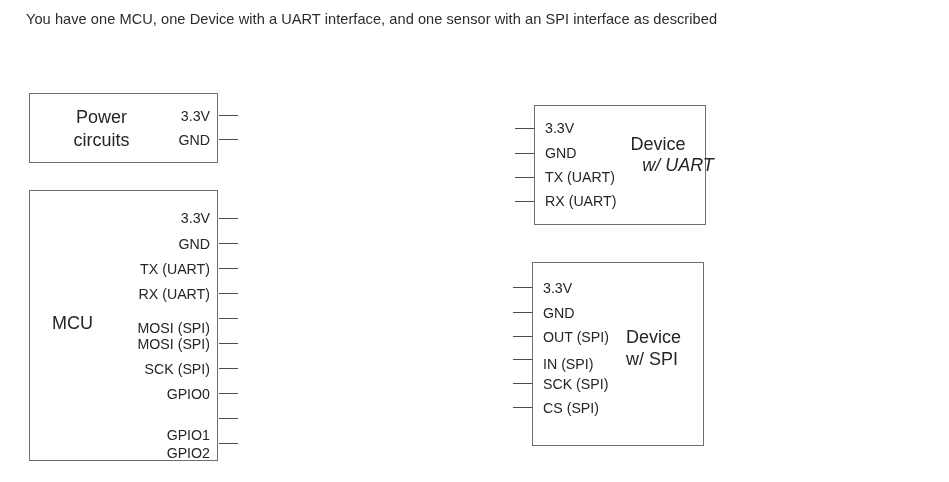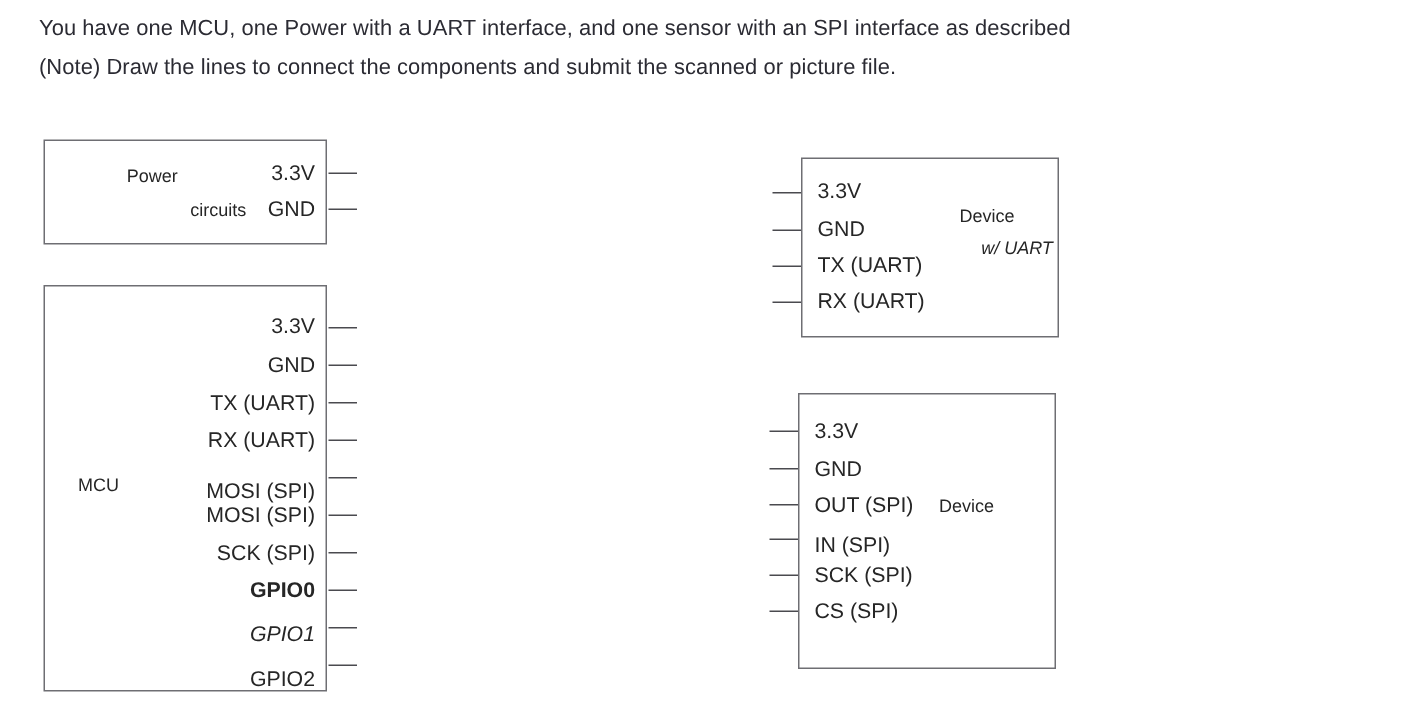--- a/index.html
+++ b/index.html
@@ -44,21 +44,21 @@
 
   .block {
     position: absolute;
     box-sizing: border-box;
     border: 1.4px solid #6e6e73;
     background: #ffffff;
   }
 
   .blk-name {
     position: absolute;
-    font-size: 12px;
+    font-size: 18px;
     line-height: 23px;
     color: #262626;
     white-space: nowrap;
   }
   .blk-name.center { text-align: center; }
 
   .pin-label {
     position: absolute;
     font-size: 14.2px;
     line-height: 14.2px;
@@ -71,50 +71,49 @@
   .stub {
     position: absolute;
     height: 0;
     border-top: 1.4px solid #4a4a4f;
   }
 </style>
 </head>
 <body>
 
 <div id="prompt">
-  <div class="pline">You have one MCU, one Power with a UART interface, and one sensor with an SPI interface as described</div>
-  <div class="pline">(Note) Draw the lines to connect the components and submit the scanned or picture file.</div>
+  <div class="pline">You have one MCU, one Device with a UART interface, and one sensor with an SPI interface as described</div>
 </div>
 
 <div id="diagram">
 
   <div class="block" style="left:29px; top:93px; width:189px; height:70px;"></div>
 
   <div class="blk-name" style="left:29px; top:106px; width:145px; text-align:center;">Power</div>
-  <div class="blk-name" style="left:29px; top:129px; width:145px; text-align:center;margin-left:44px;">circuits</div>
+  <div class="blk-name" style="left:29px; top:129px; width:145px; text-align:center;">circuits</div>
 
   <div class="pin-label right" style="left:118px; top:109px; width:92px;">3.3V</div>
   <div class="pin-label right" style="left:118px; top:133px; width:92px;">GND</div>
 
   <div class="stub" style="left:219px; top:115px; width:19px;"></div>
   <div class="stub" style="left:219px; top:139px; width:19px;"></div>
 
   <div class="block" style="left:29px; top:190px; width:189px; height:271px;"></div>
 
   <div class="blk-name" style="left:52px; top:312px; width:70px; text-align:left;">MCU</div>
 
   <div class="pin-label right" style="left:86px; top:211px; width:124px;">3.3V</div>
   <div class="pin-label right" style="left:86px; top:237px; width:124px;">GND</div>
   <div class="pin-label right" style="left:86px; top:262px; width:124px;">TX (UART)</div>
   <div class="pin-label right" style="left:86px; top:287px; width:124px;">RX (UART)</div>
   <div class="pin-label right" style="left:86px; top:321px; width:124px;">MOSI (SPI)</div>
   <div class="pin-label right" style="left:86px; top:337px; width:124px;">MOSI (SPI)</div>
   <div class="pin-label right" style="left:86px; top:362px; width:124px;">SCK (SPI)</div>
-  <div class="pin-label right" style="left:86px; top:387px; width:124px;font-weight:bold;">GPIO0</div>
-  <div class="pin-label right" style="left:86px; top:416px; width:124px;font-style:italic;">GPIO1</div>
+  <div class="pin-label right" style="left:86px; top:387px; width:124px;">GPIO0</div>
+  <div class="pin-label right" style="left:86px; top:428px; width:124px;">GPIO1</div>
   <div class="pin-label right" style="left:86px; top:446px; width:124px;">GPIO2</div>
 
   <div class="stub" style="left:219px; top:218px; width:19px;"></div>
   <div class="stub" style="left:219px; top:243px; width:19px;"></div>
   <div class="stub" style="left:219px; top:268px; width:19px;"></div>
   <div class="stub" style="left:219px; top:293px; width:19px;"></div>
   <div class="stub" style="left:219px; top:318px; width:19px;"></div>
   <div class="stub" style="left:219px; top:343px; width:19px;"></div>
   <div class="stub" style="left:219px; top:368px; width:19px;"></div>
   <div class="stub" style="left:219px; top:393px; width:19px;"></div>
@@ -132,20 +131,21 @@
   <div class="pin-label left" style="left:545px; top:194px; width:120px;">RX (UART)</div>
 
   <div class="stub" style="left:515px; top:128px; width:19px;"></div>
   <div class="stub" style="left:515px; top:153px; width:19px;"></div>
   <div class="stub" style="left:515px; top:177px; width:19px;"></div>
   <div class="stub" style="left:515px; top:201px; width:19px;"></div>
 
   <div class="block" style="left:532px; top:262px; width:172px; height:184px;"></div>
 
   <div class="blk-name" style="left:626px; top:326px; width:80px; text-align:left;">Device</div>
+  <div class="blk-name" style="left:626px; top:348px; width:80px; text-align:left;">w/ SPI</div>
 
   <div class="pin-label left" style="left:543px; top:281px; width:120px;">3.3V</div>
   <div class="pin-label left" style="left:543px; top:306px; width:120px;">GND</div>
   <div class="pin-label left" style="left:543px; top:330px; width:120px;">OUT (SPI)</div>
   <div class="pin-label left" style="left:543px; top:357px; width:120px;">IN (SPI)</div>
   <div class="pin-label left" style="left:543px; top:377px; width:120px;">SCK (SPI)</div>
   <div class="pin-label left" style="left:543px; top:401px; width:120px;">CS (SPI)</div>
 
   <div class="stub" style="left:513px; top:287px; width:19px;"></div>
   <div class="stub" style="left:513px; top:312px; width:19px;"></div>

